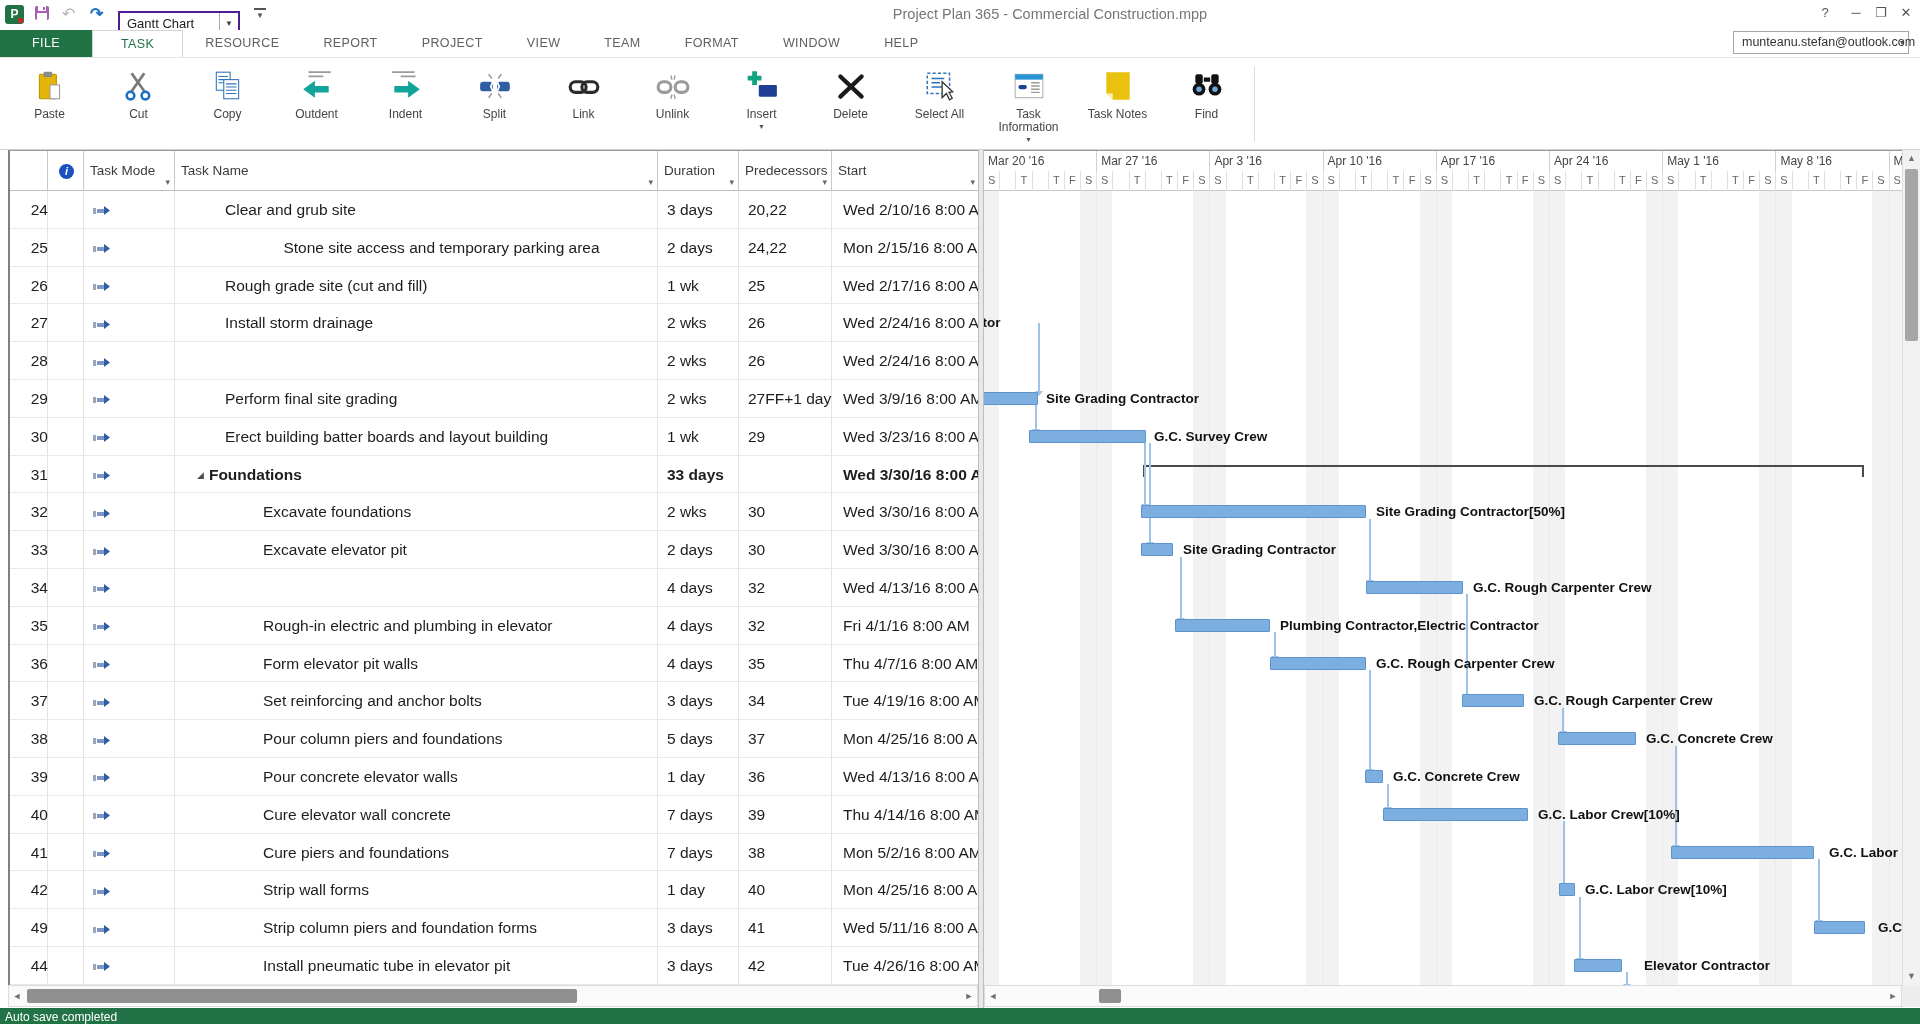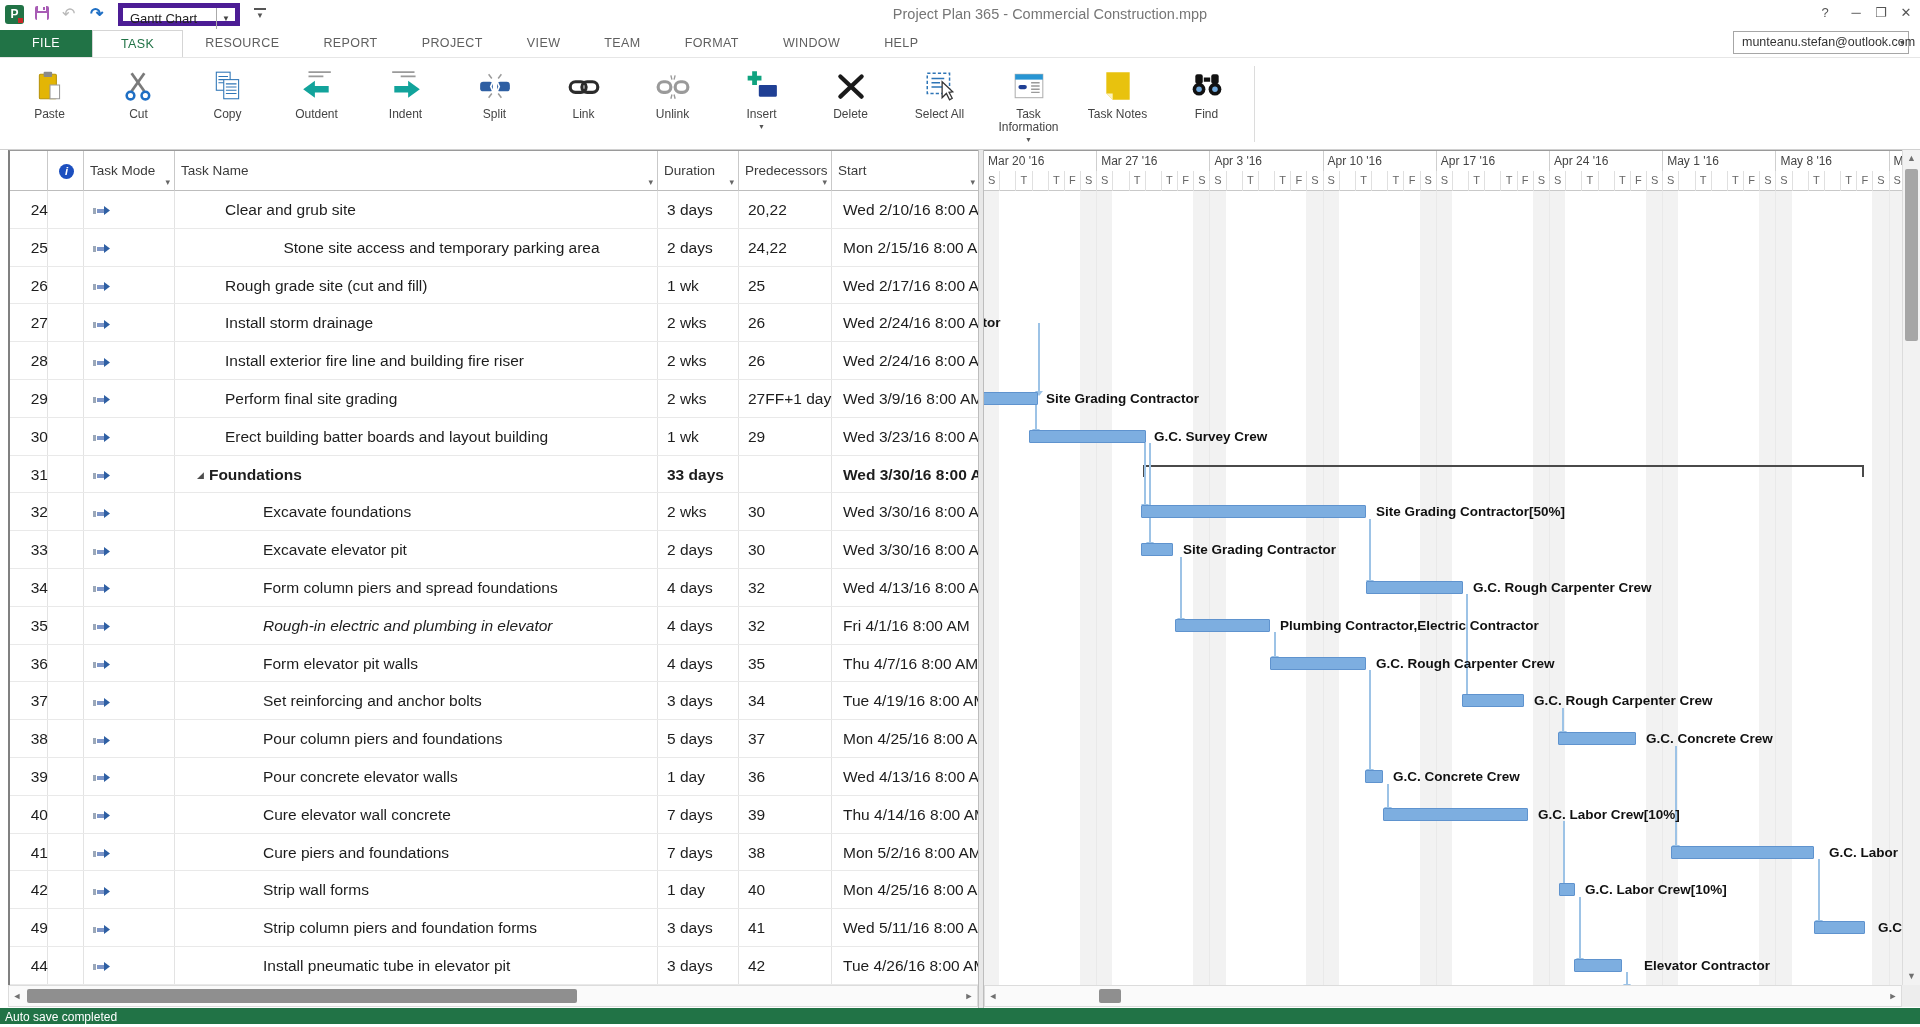--- a/index.html
+++ b/index.html
@@ -7,21 +7,21 @@
   body { font-family:"Liberation Sans",sans-serif; background:#fff; position:relative; overflow:hidden; color:#222; }
   .abs { position:absolute; }
 
   
   #titlebar { left:0; top:0; width:1920px; height:30px; background:#fff; }
   #app-logo { left:5px; top:5px; width:19px; height:19px; background:#217346; border-radius:3px; color:#fff; font-weight:bold; font-size:12px; text-align:center; line-height:19px; }
   #app-logo::after{ content:""; position:absolute; right:1px; bottom:1px; width:5px; height:5px; background:#c62828; }
   .qat-glyph { top:4px; font-size:16px; line-height:20px; }
   #undo-icon { left:62px; color:#b9b9b9; }
   #redo-icon { left:90px; color:#1f6fc4; font-weight:bold; }
-  #view-combo { left:118px; top:3px; width:122px; height:23px; border:5px solid #4c1d95; background:#fff; font-size:13px; }
+  #view-combo { left:118px; top:11px; width:122px; height:23px; border:2px solid #4c1d95; background:#fff; font-size:13px; }
   #view-combo .val { position:absolute; left:7px; top:3px; }
   #view-combo .dd { position:absolute; right:0; top:0; width:19px; height:21px; border-left:1px solid #aaa; font-size:8px; color:#444; text-align:center; line-height:21px; }
   #qat-custom { left:254px; top:8px; width:12px; color:#555; font-size:8px; text-align:center; border-top:2px solid #555; padding-top:1px; }
   #title-text { left:700px; top:6px; width:700px; text-align:center; color:#767676; font-size:14.5px; white-space:nowrap; }
   .winbtn { top:5px; color:#555; font-size:13px; width:22px; text-align:center; }
   #btn-help{ left:1814px; } #btn-min{ left:1845px; } #btn-restore{ left:1870px; } #btn-close{ left:1895px; }
 
   
   #tabsrow { left:0; top:30px; width:1532px; height:27px; background:#fff; }
   .tab { float:left; height:27px; text-align:center; font-size:12.5px; line-height:27px; letter-spacing:.4px; color:#5f5f5f; padding:0 22px; cursor:default; }
@@ -351,21 +351,20 @@
         <div class="tcell c-pred">26</div>
         <div class="tcell c-start">Wed 2/24/16 8:00 AM</div>
       </div>
       <div class="trow" style="top: 151.2px;">
         <div class="tcell c-num">28</div>
         <div class="tcell c-mode"><svg width="18" height="13" style="vertical-align:middle;">
             <rect x="0" y="4" width="3" height="6" fill="#9aa7b8"></rect>
             <rect x="4" y="5" width="8" height="4" fill="#7e96c8"></rect>
             <path d="M11 2 L17 6.5 L11 11 Z" fill="#2e5fa3"></path>
           </svg></div>
-        <div class="tcell c-name" style="padding-left: 50px;">Install exterior fire line and building fire riser</div>
         <div class="tcell c-dur">2 wks</div>
         <div class="tcell c-pred">26</div>
         <div class="tcell c-start">Wed 2/24/16 8:00 AM</div>
       </div>
       <div class="trow" style="top: 189px;">
         <div class="tcell c-num">29</div>
         <div class="tcell c-mode"><svg width="18" height="13" style="vertical-align:middle;">
             <rect x="0" y="4" width="3" height="6" fill="#9aa7b8"></rect>
             <rect x="4" y="5" width="8" height="4" fill="#7e96c8"></rect>
             <path d="M11 2 L17 6.5 L11 11 Z" fill="#2e5fa3"></path>
@@ -423,33 +422,32 @@
         <div class="tcell c-pred">30</div>
         <div class="tcell c-start">Wed 3/30/16 8:00 AM</div>
       </div>
       <div class="trow" style="top: 378px;">
         <div class="tcell c-num">34</div>
         <div class="tcell c-mode"><svg width="18" height="13" style="vertical-align:middle;">
             <rect x="0" y="4" width="3" height="6" fill="#9aa7b8"></rect>
             <rect x="4" y="5" width="8" height="4" fill="#7e96c8"></rect>
             <path d="M11 2 L17 6.5 L11 11 Z" fill="#2e5fa3"></path>
           </svg></div>
-        <div class="tcell c-name" style="padding-left: 88px;">Form column piers and spread foundations</div>
         <div class="tcell c-dur">4 days</div>
         <div class="tcell c-pred">32</div>
         <div class="tcell c-start">Wed 4/13/16 8:00 AM</div>
       </div>
       <div class="trow" style="top: 415.8px;">
         <div class="tcell c-num">35</div>
         <div class="tcell c-mode"><svg width="18" height="13" style="vertical-align:middle;">
             <rect x="0" y="4" width="3" height="6" fill="#9aa7b8"></rect>
             <rect x="4" y="5" width="8" height="4" fill="#7e96c8"></rect>
             <path d="M11 2 L17 6.5 L11 11 Z" fill="#2e5fa3"></path>
           </svg></div>
-        <div class="tcell c-name" style="padding-left: 88px; font-style: italic;">Rough-in electric and plumbing in elevator</div>
+        <div class="tcell c-name" style="padding-left: 88px;">Rough-in electric and plumbing in elevator</div>
         <div class="tcell c-dur">4 days</div>
         <div class="tcell c-pred">32</div>
         <div class="tcell c-start">Fri 4/1/16 8:00 AM</div>
       </div>
       <div class="trow" style="top: 453.6px;">
         <div class="tcell c-num">36</div>
         <div class="tcell c-mode"><svg width="18" height="13" style="vertical-align:middle;">
             <rect x="0" y="4" width="3" height="6" fill="#9aa7b8"></rect>
             <rect x="4" y="5" width="8" height="4" fill="#7e96c8"></rect>
             <path d="M11 2 L17 6.5 L11 11 Z" fill="#2e5fa3"></path>

